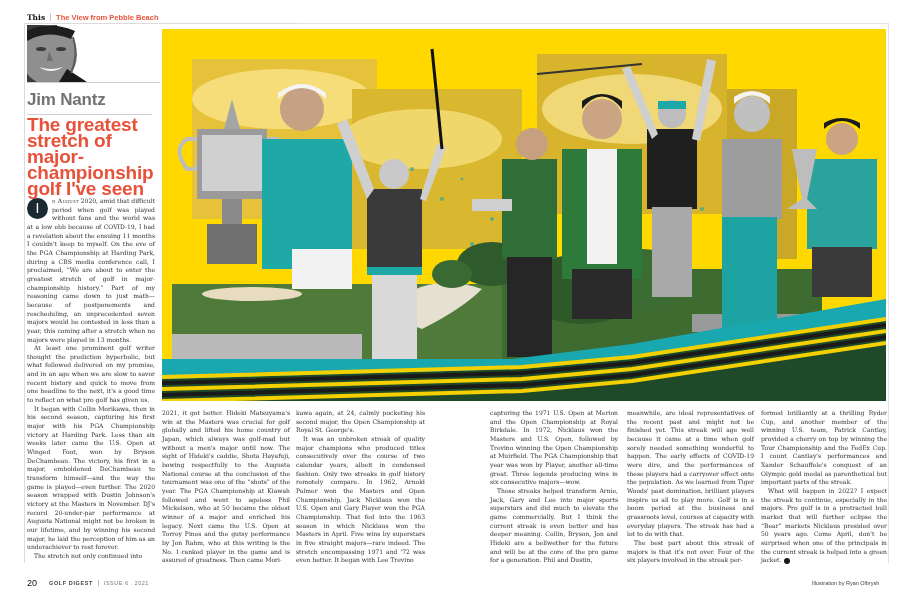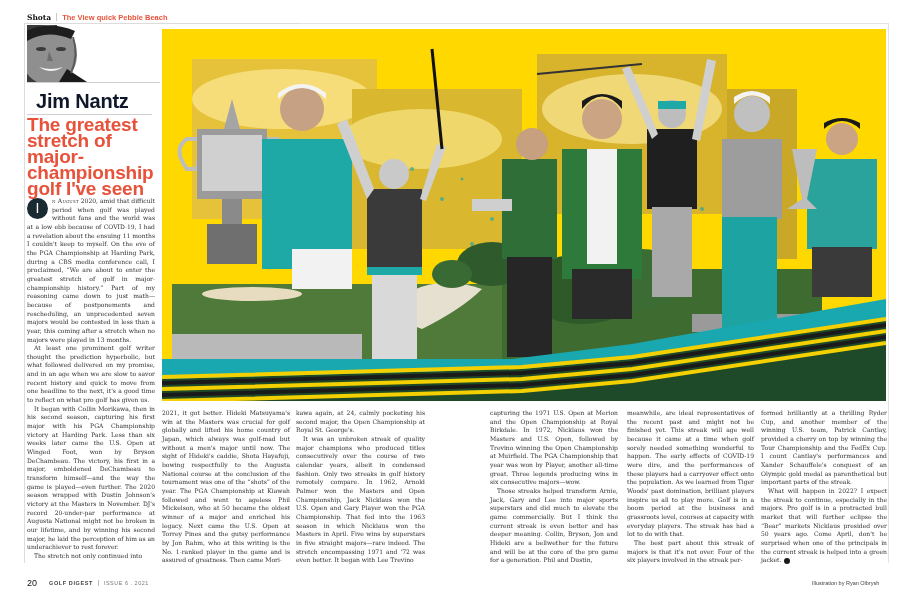--- a/index.html
+++ b/index.html
@@ -14,21 +14,21 @@
     .top-rule { position: absolute; left: 24px; top: 23px; width: 276px; height: 1px; background: #dcdcdc; }
     .left-rule { position: absolute; left: 24px; top: 23px; width: 1px; height: 540px; background: #dcdcdc; }
     .right-rule { position: absolute; left: 888px; top: 23px; width: 1px; height: 540px; background: #e3e3e3; }
     .top-rule-r { position: absolute; left: 300px; top: 23px; width: 589px; height: 1px; background: #e3e3e3; }
 
     
     .portrait { position: absolute; left: 27px; top: 25px; width: 128px; height: 57px; overflow: hidden; background: #fff; }
     .portrait svg { width: 100%; height: 100%; display: block; }
     .portrait-rule { position: absolute; left: 27px; top: 82px; width: 133px; height: 1px; background: #cfcfcf; }
 
-    .author { position: absolute; left: 27px; top: 90px; font-family: "Liberation Sans", sans-serif; font-weight: bold; font-size: 20px; color: #0f172a; letter-spacing: -0.2px; margin-left: 9px; }
+    .author { position: absolute; left: 27px; top: 90px; font-family: "Liberation Sans", sans-serif; font-weight: bold; font-size: 17px; color: #737373; letter-spacing: -0.2px; }
     .author-rule { position: absolute; left: 27px; top: 114px; width: 125px; height: 1px; background: #cfcfcf; }
     .headline { position: absolute; left: 27px; top: 117px; width: 135px; font-family: "Liberation Sans", sans-serif; font-weight: bold; font-size: 19px; line-height: 16px; color: #e8523a; letter-spacing: -0.2px; }
 
     
     .col-text { position: absolute; font-size: 6.05px; line-height: 8.65px; color: #333; text-align: justify; hyphens: auto; }
     .col-text p { text-indent: 0; }
     .col-text p + p { text-indent: 7px; }
     .col-text p.cont { text-indent: 0; }
     .dropcap { float: left; width: 21px; height: 21px; border-radius: 50%; background: #1a2a33; color: #fff; font-family: "Liberation Sans", sans-serif; font-size: 14px; line-height: 21px; text-align: center; margin: 1px 4px 0 0; }
     .smallcaps { font-variant: small-caps; letter-spacing: 0.2px; }
@@ -50,23 +50,23 @@
     .credit { position: absolute; left: 812px; top: 580px; font-family: "Liberation Sans", sans-serif; font-size: 5.5px; color: #444; }
 
     
     .illus { position: absolute; left: 162px; top: 29px; width: 724px; height: 372px; overflow: hidden; background: #ffd800; }
     .illus svg { display: block; width: 100%; height: 100%; }
   </style>
 </head>
 <body>
 
 <div class="section-head">
-  <span class="sec">Shota</span>
+  <span class="sec">This</span>
   <span class="sep"></span>
-  <span class="col">The View quick Pebble Beach</span>
+  <span class="col">The View from Pebble Beach</span>
 </div>
 <div class="top-rule"></div>
 <div class="top-rule-r"></div>
 <div class="left-rule"></div>
 <div class="right-rule"></div>
 
 <div class="portrait" title="Portrait of Jim Nantz">
   <svg viewBox="0 0 128 57" preserveAspectRatio="none">
     <rect width="128" height="57" fill="#ffffff"></rect>
     <path d="M0 0 L30 0 L28 20 L12 57 L0 57 Z" fill="#3a3a3a"></path>

